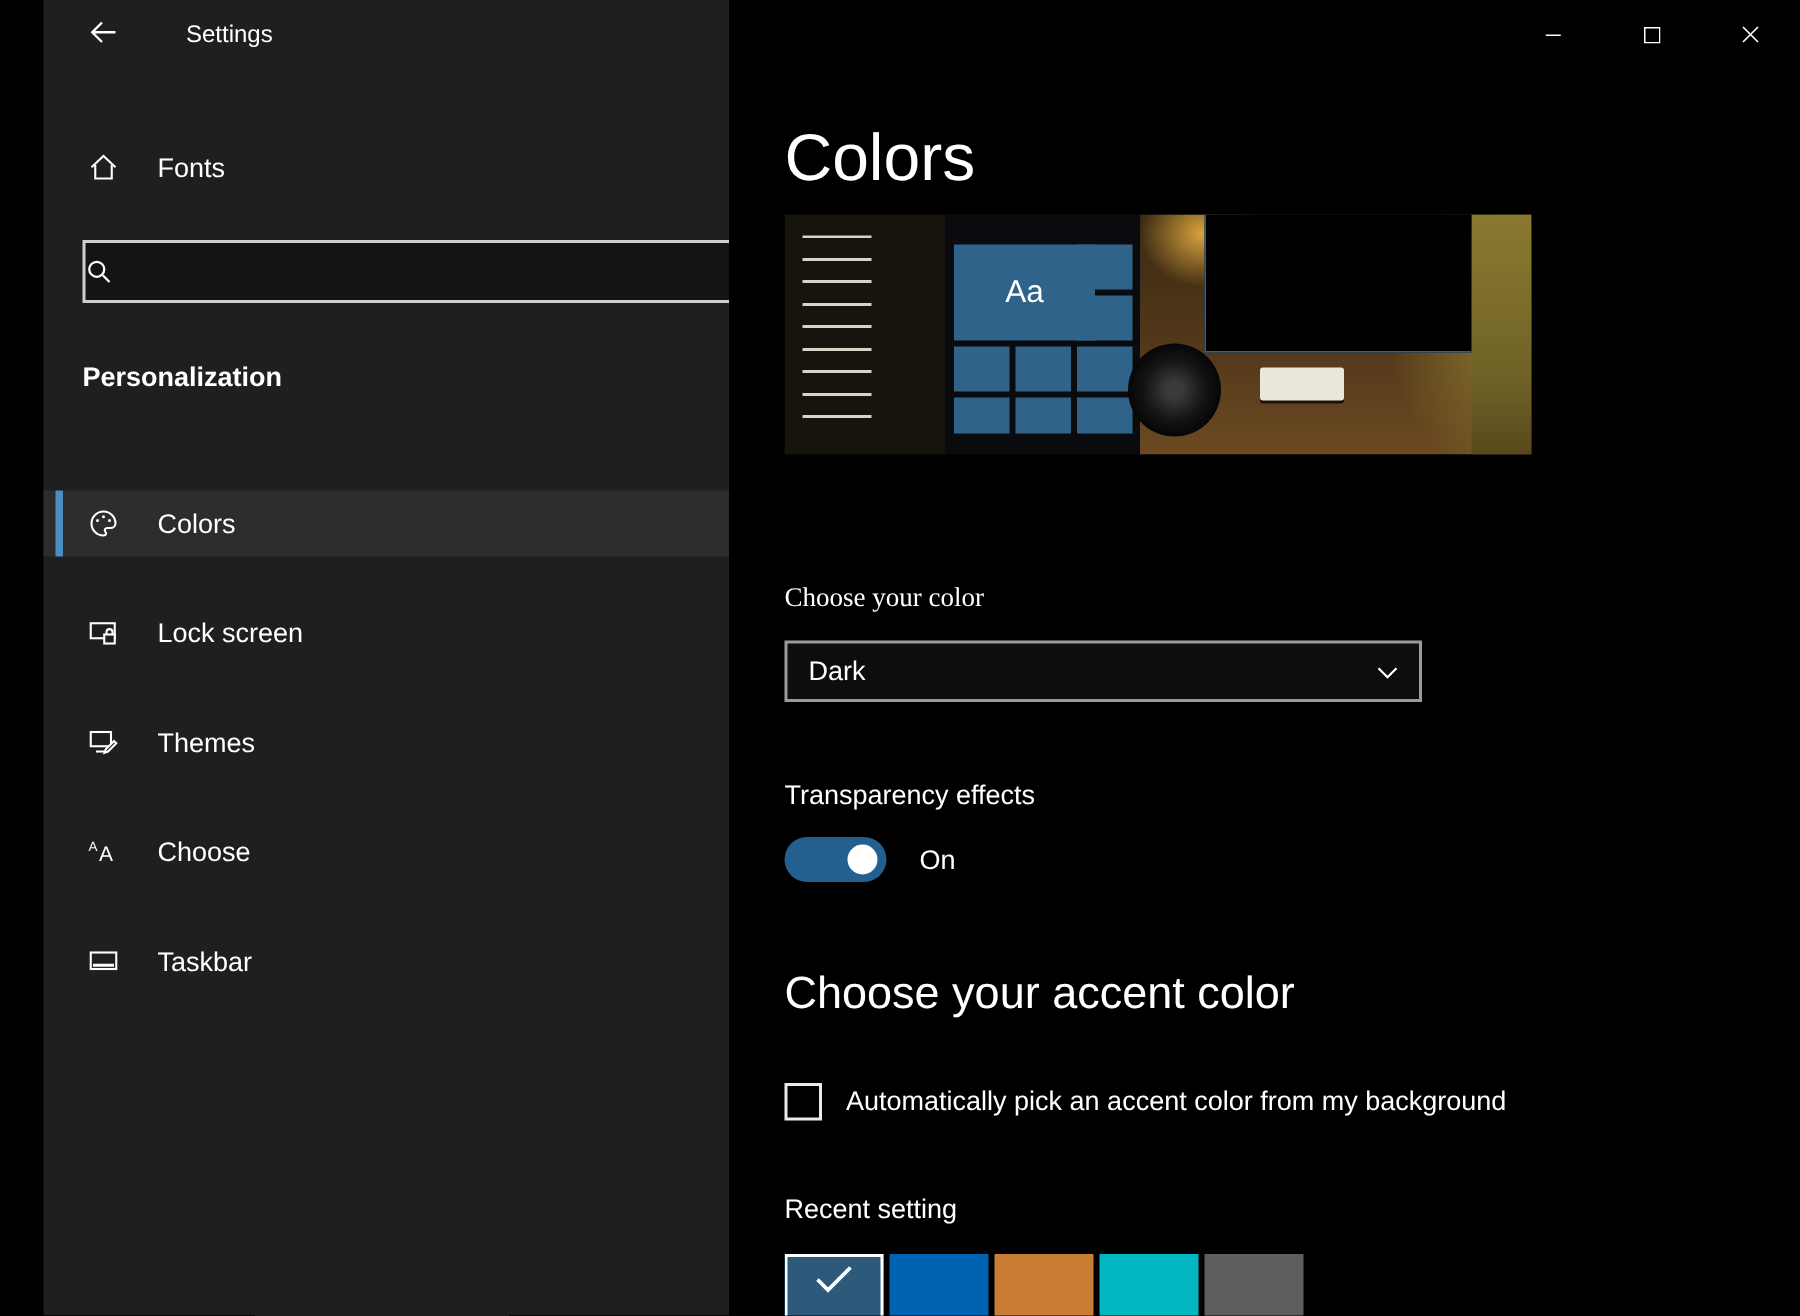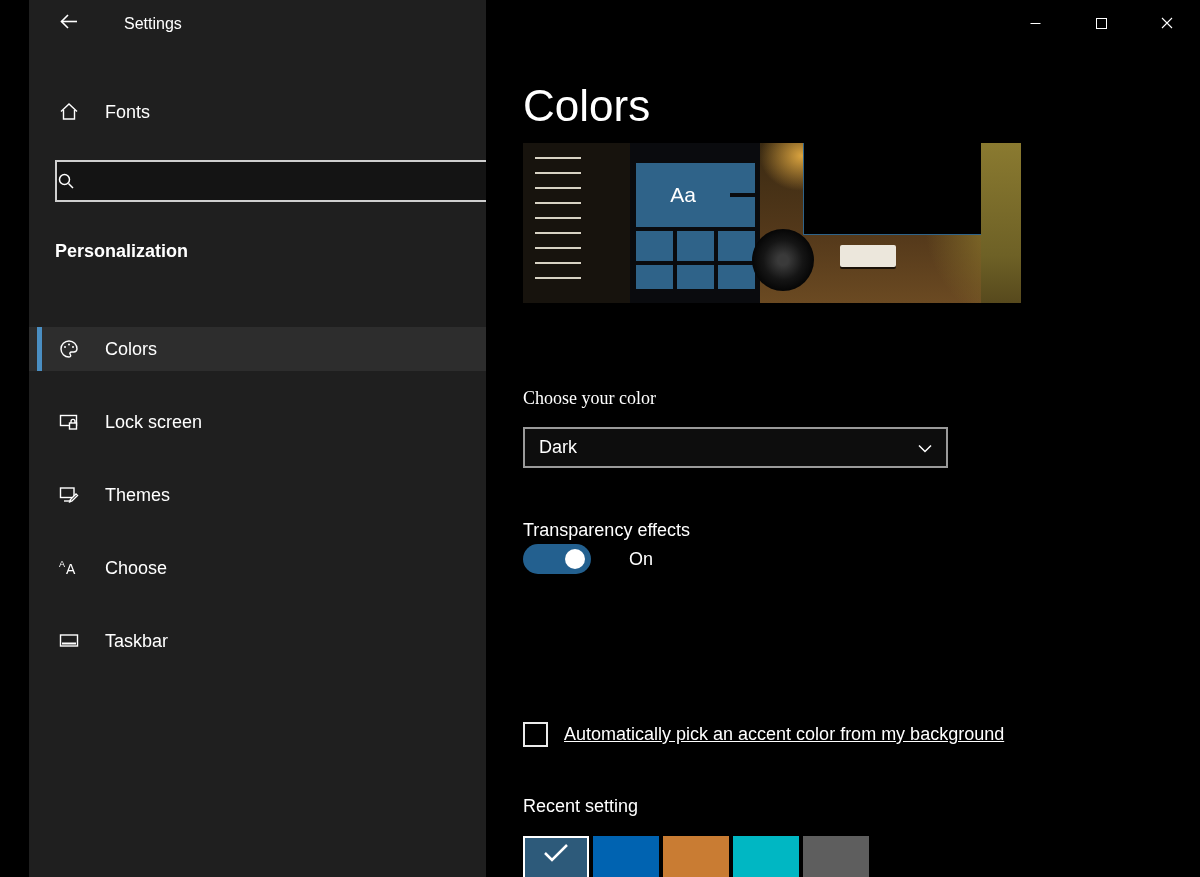--- a/index.html
+++ b/index.html
@@ -62,28 +62,28 @@
     background:radial-gradient(circle at 50% 50%, #3a3a3a 12%, #151515 45%, #000 80%); }
   .pv-device { position:absolute; left:80px; top:102px; width:56px; height:22px; background:#ece7dc; border-radius:2px; box-shadow:0 2px 0 #1b1208; }
 
   
   .field-label { position:absolute; left:37px; font-size:18px; }
   .lbl-choose { top:388px;font-family:Liberation Serif, serif; }
   .lbl-transparency { top:520px; }
   .lbl-recent { top:796px; }
   .dropdown { position:absolute; left:37px; top:427px; width:425px; height:41px; border:2px solid #9a9a9a; background:#0d0d0d;
     display:flex; align-items:center; justify-content:space-between; padding:0 14px; font-size:18px; cursor:pointer; }
-  .toggle-row { position:absolute; left:37px; top:544px; display:flex; align-items:center; gap:38px; }
+  .toggle-row { position:absolute; left:37px; top:558px; display:flex; align-items:center; gap:22px; }
   .toggle { position:relative; width:68px; height:30px; border-radius:16px; background:var(--accent,#23608f); cursor:pointer; flex:none; }
   .knob { position:absolute; top:5px; right:6px; width:20px; height:20px; border-radius:50%; background:#fff; }
   .toggle-state { font-size:18px; }
   .accent-heading { position:absolute; left:37px; top:646px; font-size:30px; font-weight:300; }
   .checkbox-row { position:absolute; left:37px; top:722px; display:flex; align-items:center; gap:16px; }
   .checkbox { width:25px; height:25px; border:2px solid #ebebeb; background:transparent; cursor:pointer; flex:none; }
-  .checkbox-label { font-size:18px;text-decoration:underline; }
+  .checkbox-label { font-size:18px; }
   .swatches { position:absolute; left:37px; top:836px; display:flex; gap:4px; }
   .swatch { position:relative; width:66px; height:66px; cursor:pointer; }
   .swatch.selected { box-shadow: inset 0 0 0 2px #fff; }
   .check { position:absolute; top:7px; left:50%; transform:translateX(-50%); }
 </style>
 </head>
 <body>
 
 <div class="sidebar">
 
@@ -243,20 +243,21 @@
 
   <div class="field-label lbl-transparency">Transparency effects</div>
 
   <div class="toggle-row">
     <div class="toggle">
       <div class="knob"></div>
     </div>
     <span class="toggle-state">On</span>
   </div>
 
+  <h2 class="accent-heading">Choose your accent color</h2>
 
   <div class="checkbox-row">
     <div class="checkbox"></div>
     <span class="checkbox-label">Automatically pick an accent color from my background</span>
   </div>
 
   <div class="field-label lbl-recent">Recent setting</div>
 
   <div class="swatches">
       <div class="swatch selected" style="background: rgb(45, 90, 122);">

